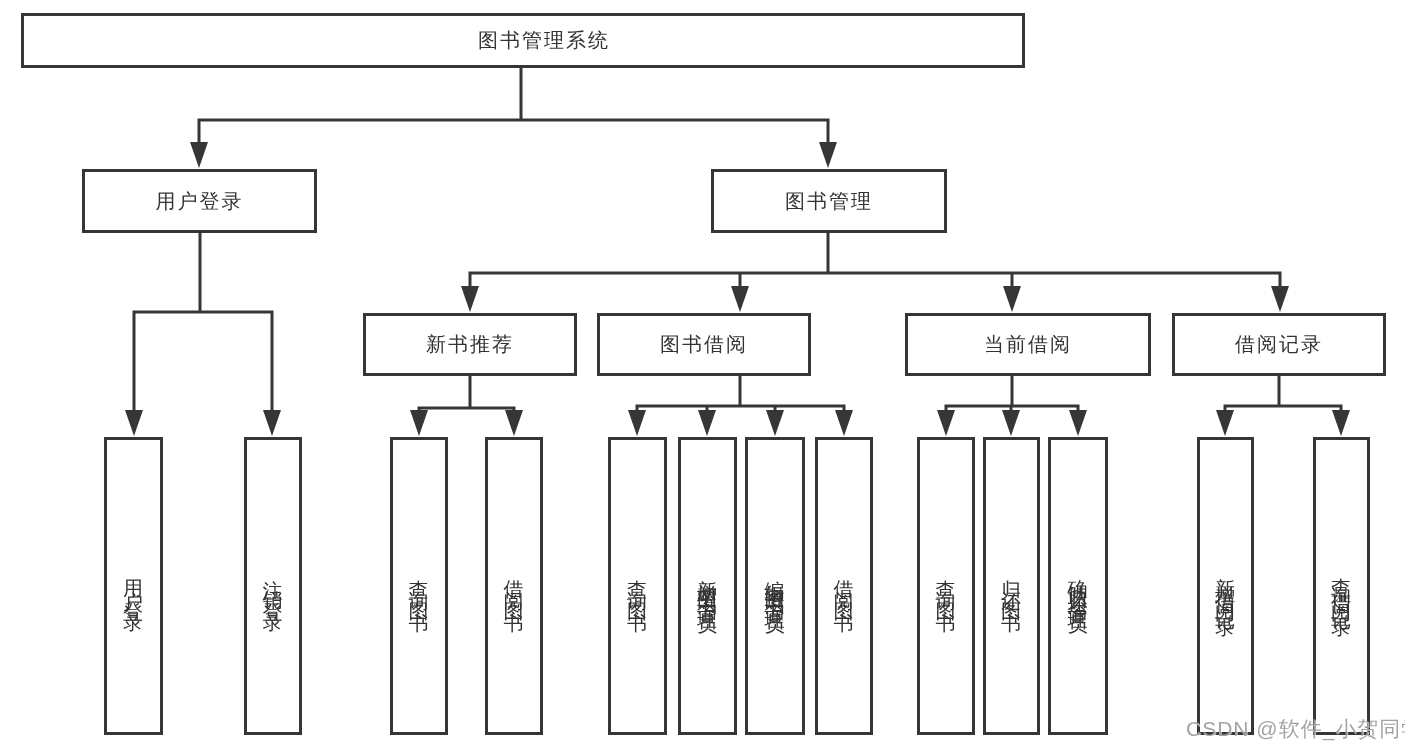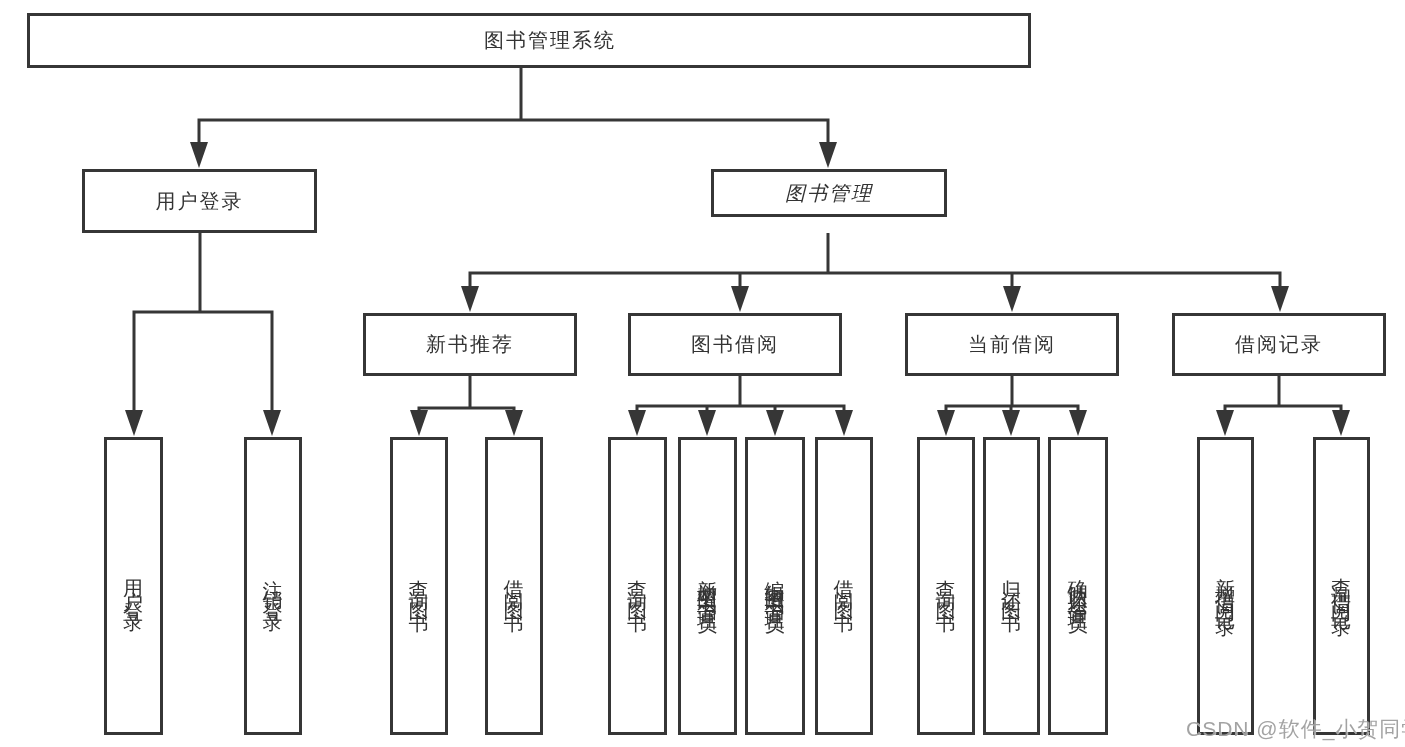--- a/index.html
+++ b/index.html
@@ -115,38 +115,38 @@
         <polygon points="775,436 766,410 784,410"></polygon>
         <polygon points="844,436 835,410 853,410"></polygon>
         <polygon points="946,436 937,410 955,410"></polygon>
         <polygon points="1011,436 1002,410 1020,410"></polygon>
         <polygon points="1078,436 1069,410 1087,410"></polygon>
         <polygon points="1225,436 1216,410 1234,410"></polygon>
         <polygon points="1341,436 1332,410 1350,410"></polygon>
       </g>
   </svg>
 
-  <div class="hbox" style="left:27px; top:13px; width:1004px; height:55px;padding-left:42px;">
+  <div class="hbox" style="left:21px; top:13px; width:1004px; height:55px;padding-left:42px;">
     <span>图书管理系统</span>
   </div>
 
   <div class="hbox" style="left:82px; top:169px; width:235px; height:64px;">
     <span>用户登录</span>
   </div>
-  <div class="hbox" style="left:711px; top:169px; width:236px; height:48px;font-style:italic;">
+  <div class="hbox" style="left:711px; top:169px; width:236px; height:64px;">
     <span>图书管理</span>
   </div>
 
   <div class="hbox" style="left:363px; top:313px; width:214px; height:63px;align-items:center;">
     <span>新书推荐</span>
   </div>
-  <div class="hbox" style="left:628px; top:313px; width:214px; height:63px;">
+  <div class="hbox" style="left:597px; top:313px; width:214px; height:63px;">
     <span>图书借阅</span>
   </div>
-  <div class="hbox" style="left:905px; top:313px; width:214px; height:63px;">
+  <div class="hbox" style="left:905px; top:313px; width:246px; height:63px;">
     <span>当前借阅</span>
   </div>
   <div class="hbox" style="left:1172px; top:313px; width:214px; height:63px;">
     <span>借阅记录</span>
   </div>
 
   <div class="vbox" style="left:104px; top:437px; width:59px; height:298px;">
     <span class="vtext">用户登录</span>
   </div>
   <div class="vbox" style="left:244px; top:437px; width:58px; height:298px;">

